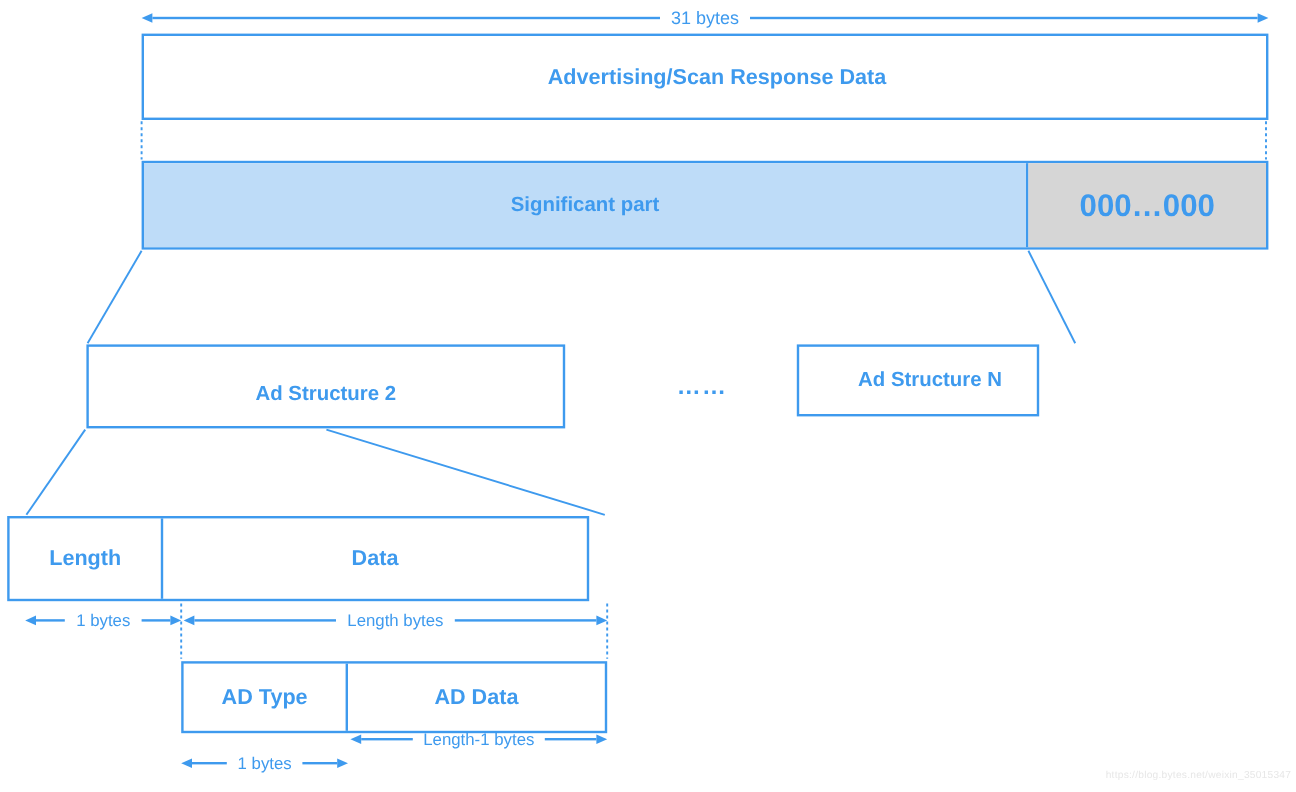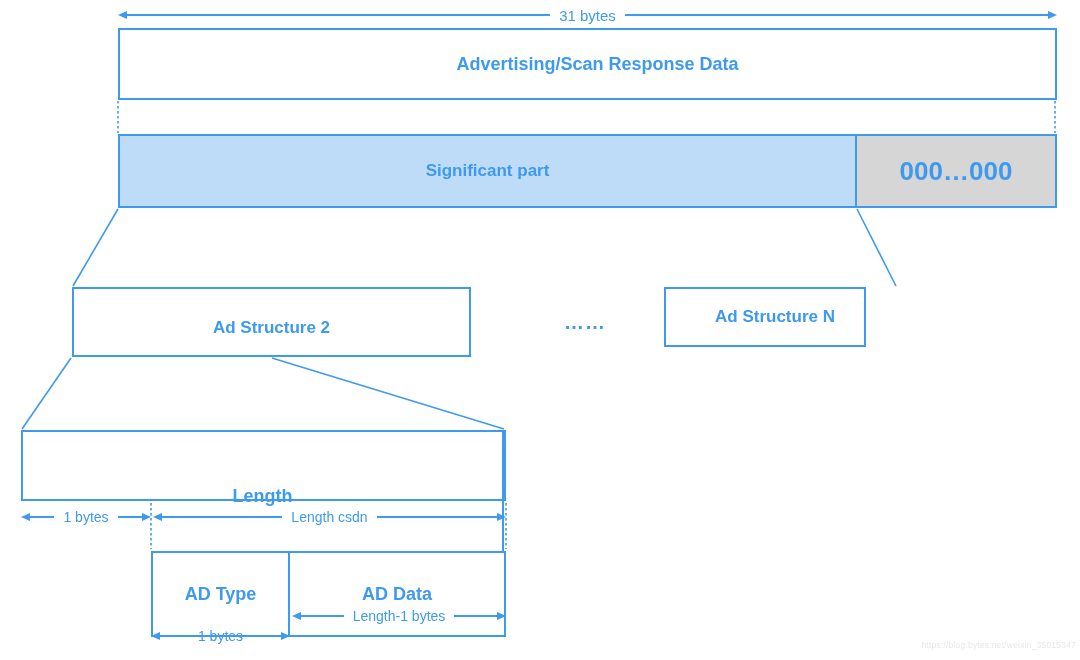--- a/index.html
+++ b/index.html
@@ -144,46 +144,46 @@
   </div>
 
   <div class="dots">
     <span>……</span>
   </div>
 
   <div class="box fs17" style="left:664px; top:287px; width:202px; height:60px;">
     <span>Ad Structure N</span>
   </div>
 
-  <div class="box split" style="left:21px; top:430px; width:485px; height:71px;flex-direction:column;">
+  <div class="box split" style="left:6px; top:430px; width:485px; height:71px;">
     <div class="cell divider-r fs18" style="flex:0 0 128px;">
       <span>Length</span>
     </div>
     <div class="cell fs18" style="flex:1;">
       <span>Data</span>
     </div>
   </div>
 
   <div class="measure" style="left:21px; top:509px; width:130px;">
     <span class="ah ah-l"></span>
     <span class="mline"></span>
     <span class="mlabel">1 bytes</span>
     <span class="mline"></span>
     <span class="ah ah-r"></span>
   </div>
 
   <div class="measure" style="left:153px; top:509px; width:353px;">
     <span class="ah ah-l"></span>
     <span class="mline"></span>
-    <span class="mlabel">Length csdn</span>
-    <span class="mline"></span>
-    <span class="ah ah-r"></span>
-  </div>
-
-  <div class="box split" style="left:151px; top:551px; width:355px; height:86px;">
+    <span class="mlabel">Length bytes</span>
+    <span class="mline"></span>
+    <span class="ah ah-r"></span>
+  </div>
+
+  <div class="box split" style="left:151px; top:551px; width:355px; height:60px;">
     <div class="cell divider-r fs18" style="flex:0 0 137px;">
       <span>AD Type</span>
     </div>
     <div class="cell fs18" style="flex:1;">
       <span>AD Data</span>
     </div>
   </div>
 
   <div class="measure" style="left:151px; top:628px; width:139px;">
     <span class="ah ah-l"></span>

